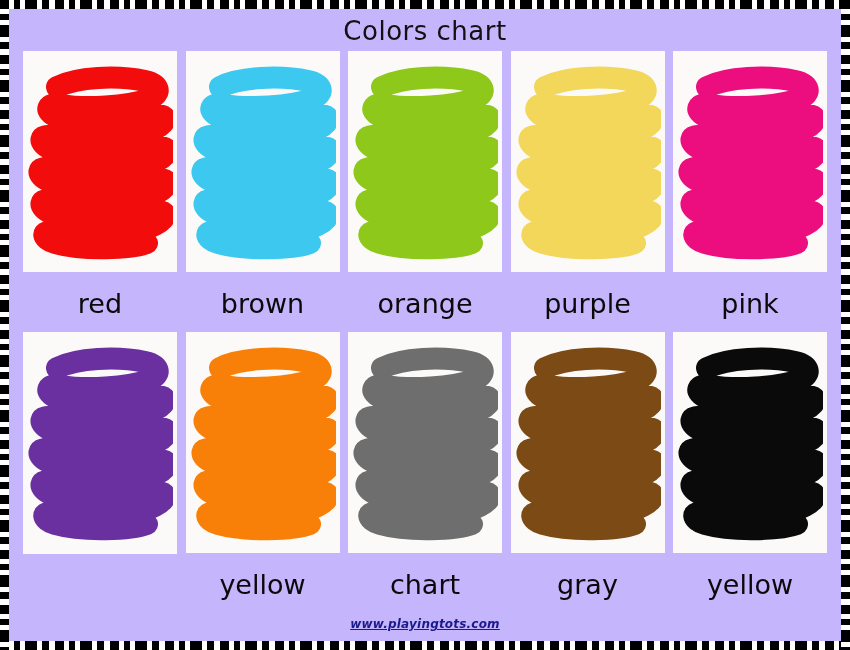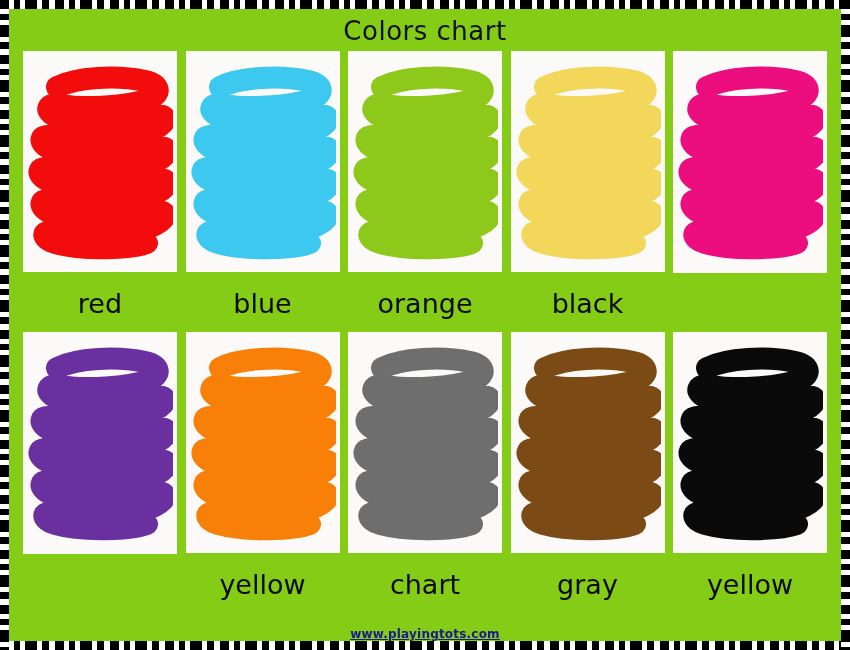--- a/index.html
+++ b/index.html
@@ -68,21 +68,21 @@
 
   
   .content {
     position: absolute;
     left: 9px;
     top: 9px;
     width: 832px;
     height: 632px;
     display: flex;
     flex-direction: column;
-    background: #84cc16;
+    background: #c4b5fd;
   }
 
   .chart-title {
     text-align: center;
     font-family: "DejaVu Sans", sans-serif;
     font-size: 26px;
     color: #111111;
     letter-spacing: 0.5px;
     padding-top: 6px;
     height: 36px;
@@ -134,22 +134,23 @@
     font-family: "DejaVu Sans", sans-serif;
     font-size: 27px;
     color: #0a0a0a;
     line-height: 40px;
     white-space: nowrap;
   }
 
   .footer {
     height: 34px;
     display: flex;
-    align-items: flex-end;
+    align-items: center;
     justify-content: center;
+    font-style: italic;
   }
   .footer-link {
     font-family: "DejaVu Sans", sans-serif;
     font-size: 12px;
     font-weight: bold;
     color: #1a1a8c;
     text-decoration: underline;
     letter-spacing: 0.2px;
     white-space: nowrap;
   }
@@ -180,47 +181,48 @@
           </div>
           <div class="cell-label">red</div>
         </div>
 
         <div class="cell">
           <div class="swatch-panel">
             <svg viewBox="0 0 146 210">
               <path class="scribble" d="M30 30 C50 20 90 18 118 24 C132 27 136 36 122 42 C100 50 58 52 34 48 C20 45 16 54 30 60 C58 70 110 68 128 60 C140 55 142 65 128 72 C104 84 46 86 26 80 C12 76 10 86 24 92 C52 102 112 100 130 92 C142 87 144 97 130 104 C106 116 44 118 24 112 C10 108 8 118 22 124 C50 134 112 132 130 124 C142 119 144 129 130 136 C106 148 46 150 26 144 C12 140 10 150 24 156 C52 166 110 164 128 156 C140 151 142 161 128 168 C104 180 44 182 26 176 C14 172 14 182 28 186 C56 194 104 192 120 186" fill="none" stroke-width="22" stroke-linecap="round" stroke-linejoin="round" stroke="#3CC8EF"></path>
             </svg>
           </div>
-          <div class="cell-label">blue</div>
+          <div class="cell-label">brown</div>
         </div>
 
         <div class="cell">
           <div class="swatch-panel">
             <svg viewBox="0 0 146 210">
               <path class="scribble" d="M30 30 C50 20 90 18 118 24 C132 27 136 36 122 42 C100 50 58 52 34 48 C20 45 16 54 30 60 C58 70 110 68 128 60 C140 55 142 65 128 72 C104 84 46 86 26 80 C12 76 10 86 24 92 C52 102 112 100 130 92 C142 87 144 97 130 104 C106 116 44 118 24 112 C10 108 8 118 22 124 C50 134 112 132 130 124 C142 119 144 129 130 136 C106 148 46 150 26 144 C12 140 10 150 24 156 C52 166 110 164 128 156 C140 151 142 161 128 168 C104 180 44 182 26 176 C14 172 14 182 28 186 C56 194 104 192 120 186" fill="none" stroke-width="22" stroke-linecap="round" stroke-linejoin="round" stroke="#8DC81A"></path>
             </svg>
           </div>
           <div class="cell-label">orange</div>
         </div>
 
         <div class="cell">
           <div class="swatch-panel">
             <svg viewBox="0 0 146 210">
               <path class="scribble" d="M30 30 C50 20 90 18 118 24 C132 27 136 36 122 42 C100 50 58 52 34 48 C20 45 16 54 30 60 C58 70 110 68 128 60 C140 55 142 65 128 72 C104 84 46 86 26 80 C12 76 10 86 24 92 C52 102 112 100 130 92 C142 87 144 97 130 104 C106 116 44 118 24 112 C10 108 8 118 22 124 C50 134 112 132 130 124 C142 119 144 129 130 136 C106 148 46 150 26 144 C12 140 10 150 24 156 C52 166 110 164 128 156 C140 151 142 161 128 168 C104 180 44 182 26 176 C14 172 14 182 28 186 C56 194 104 192 120 186" fill="none" stroke-width="22" stroke-linecap="round" stroke-linejoin="round" stroke="#F2D75B"></path>
             </svg>
           </div>
-          <div class="cell-label">black</div>
+          <div class="cell-label">purple</div>
         </div>
 
         <div class="cell">
           <div class="swatch-panel">
             <svg viewBox="0 0 146 210">
               <path class="scribble" d="M30 30 C50 20 90 18 118 24 C132 27 136 36 122 42 C100 50 58 52 34 48 C20 45 16 54 30 60 C58 70 110 68 128 60 C140 55 142 65 128 72 C104 84 46 86 26 80 C12 76 10 86 24 92 C52 102 112 100 130 92 C142 87 144 97 130 104 C106 116 44 118 24 112 C10 108 8 118 22 124 C50 134 112 132 130 124 C142 119 144 129 130 136 C106 148 46 150 26 144 C12 140 10 150 24 156 C52 166 110 164 128 156 C140 151 142 161 128 168 C104 180 44 182 26 176 C14 172 14 182 28 186 C56 194 104 192 120 186" fill="none" stroke-width="22" stroke-linecap="round" stroke-linejoin="round" stroke="#EC0D7E"></path>
             </svg>
           </div>
+          <div class="cell-label">pink</div>
         </div>
 
       </div>
 
       <div class="row row-2">
 
         <div class="cell">
           <div class="swatch-panel">
             <svg viewBox="0 0 146 210">
               <path class="scribble" d="M30 30 C50 20 90 18 118 24 C132 27 136 36 122 42 C100 50 58 52 34 48 C20 45 16 54 30 60 C58 70 110 68 128 60 C140 55 142 65 128 72 C104 84 46 86 26 80 C12 76 10 86 24 92 C52 102 112 100 130 92 C142 87 144 97 130 104 C106 116 44 118 24 112 C10 108 8 118 22 124 C50 134 112 132 130 124 C142 119 144 129 130 136 C106 148 46 150 26 144 C12 140 10 150 24 156 C52 166 110 164 128 156 C140 151 142 161 128 168 C104 180 44 182 26 176 C14 172 14 182 28 186 C56 194 104 192 120 186" fill="none" stroke-width="22" stroke-linecap="round" stroke-linejoin="round" stroke="#6B30A0"></path>

